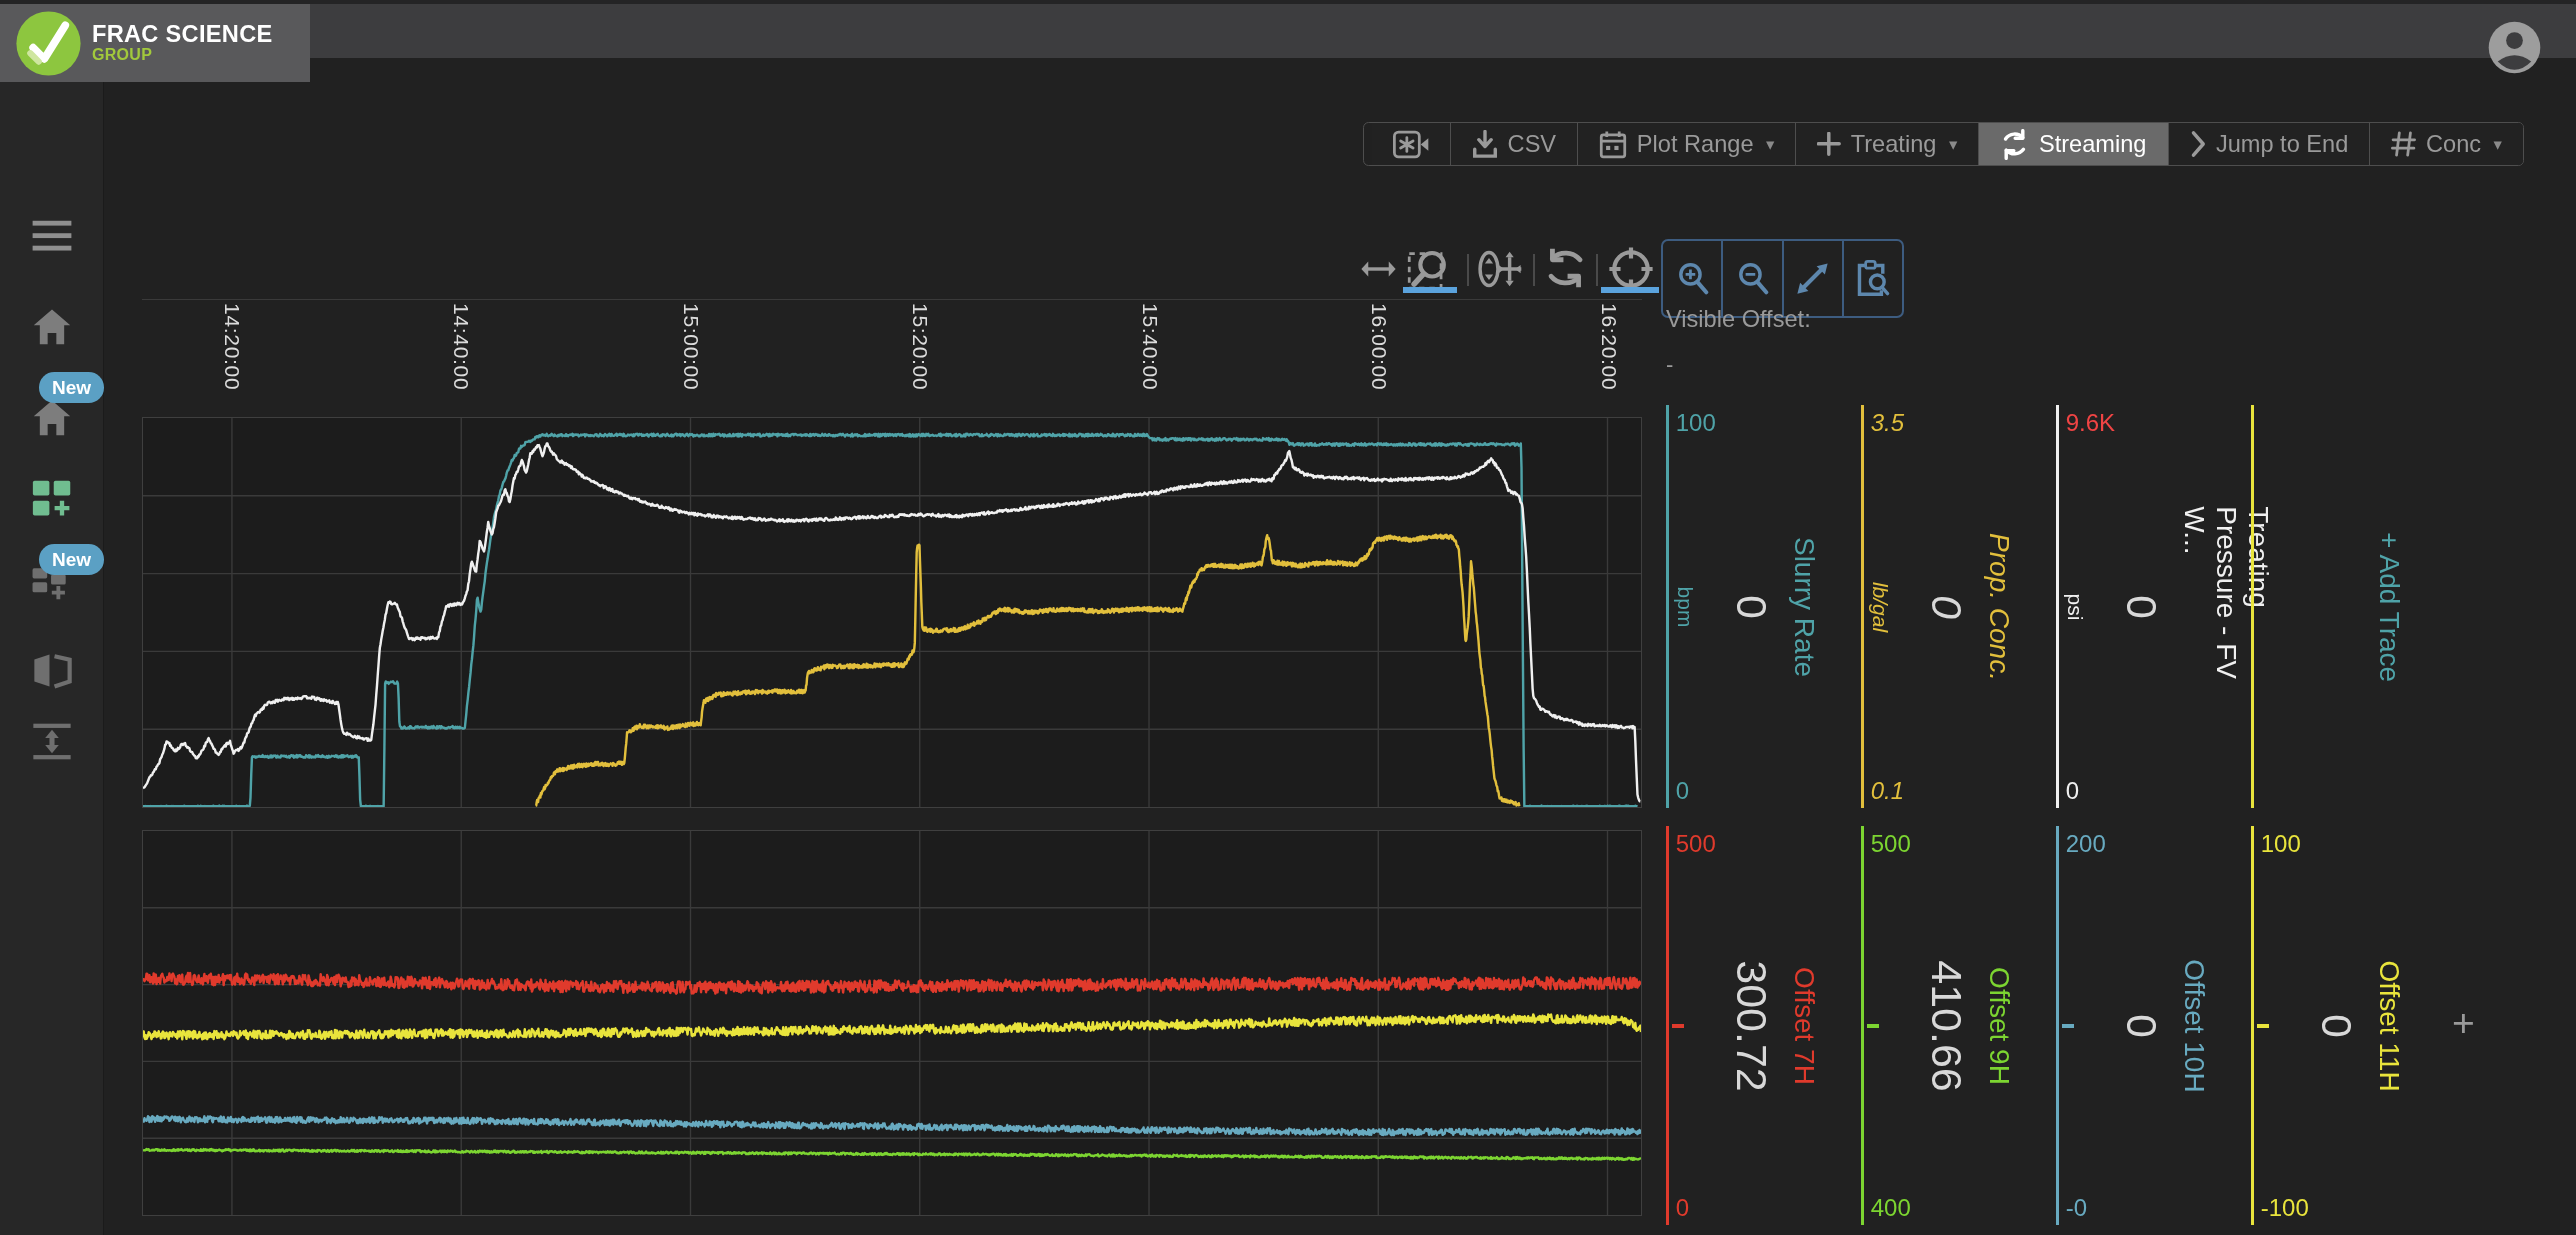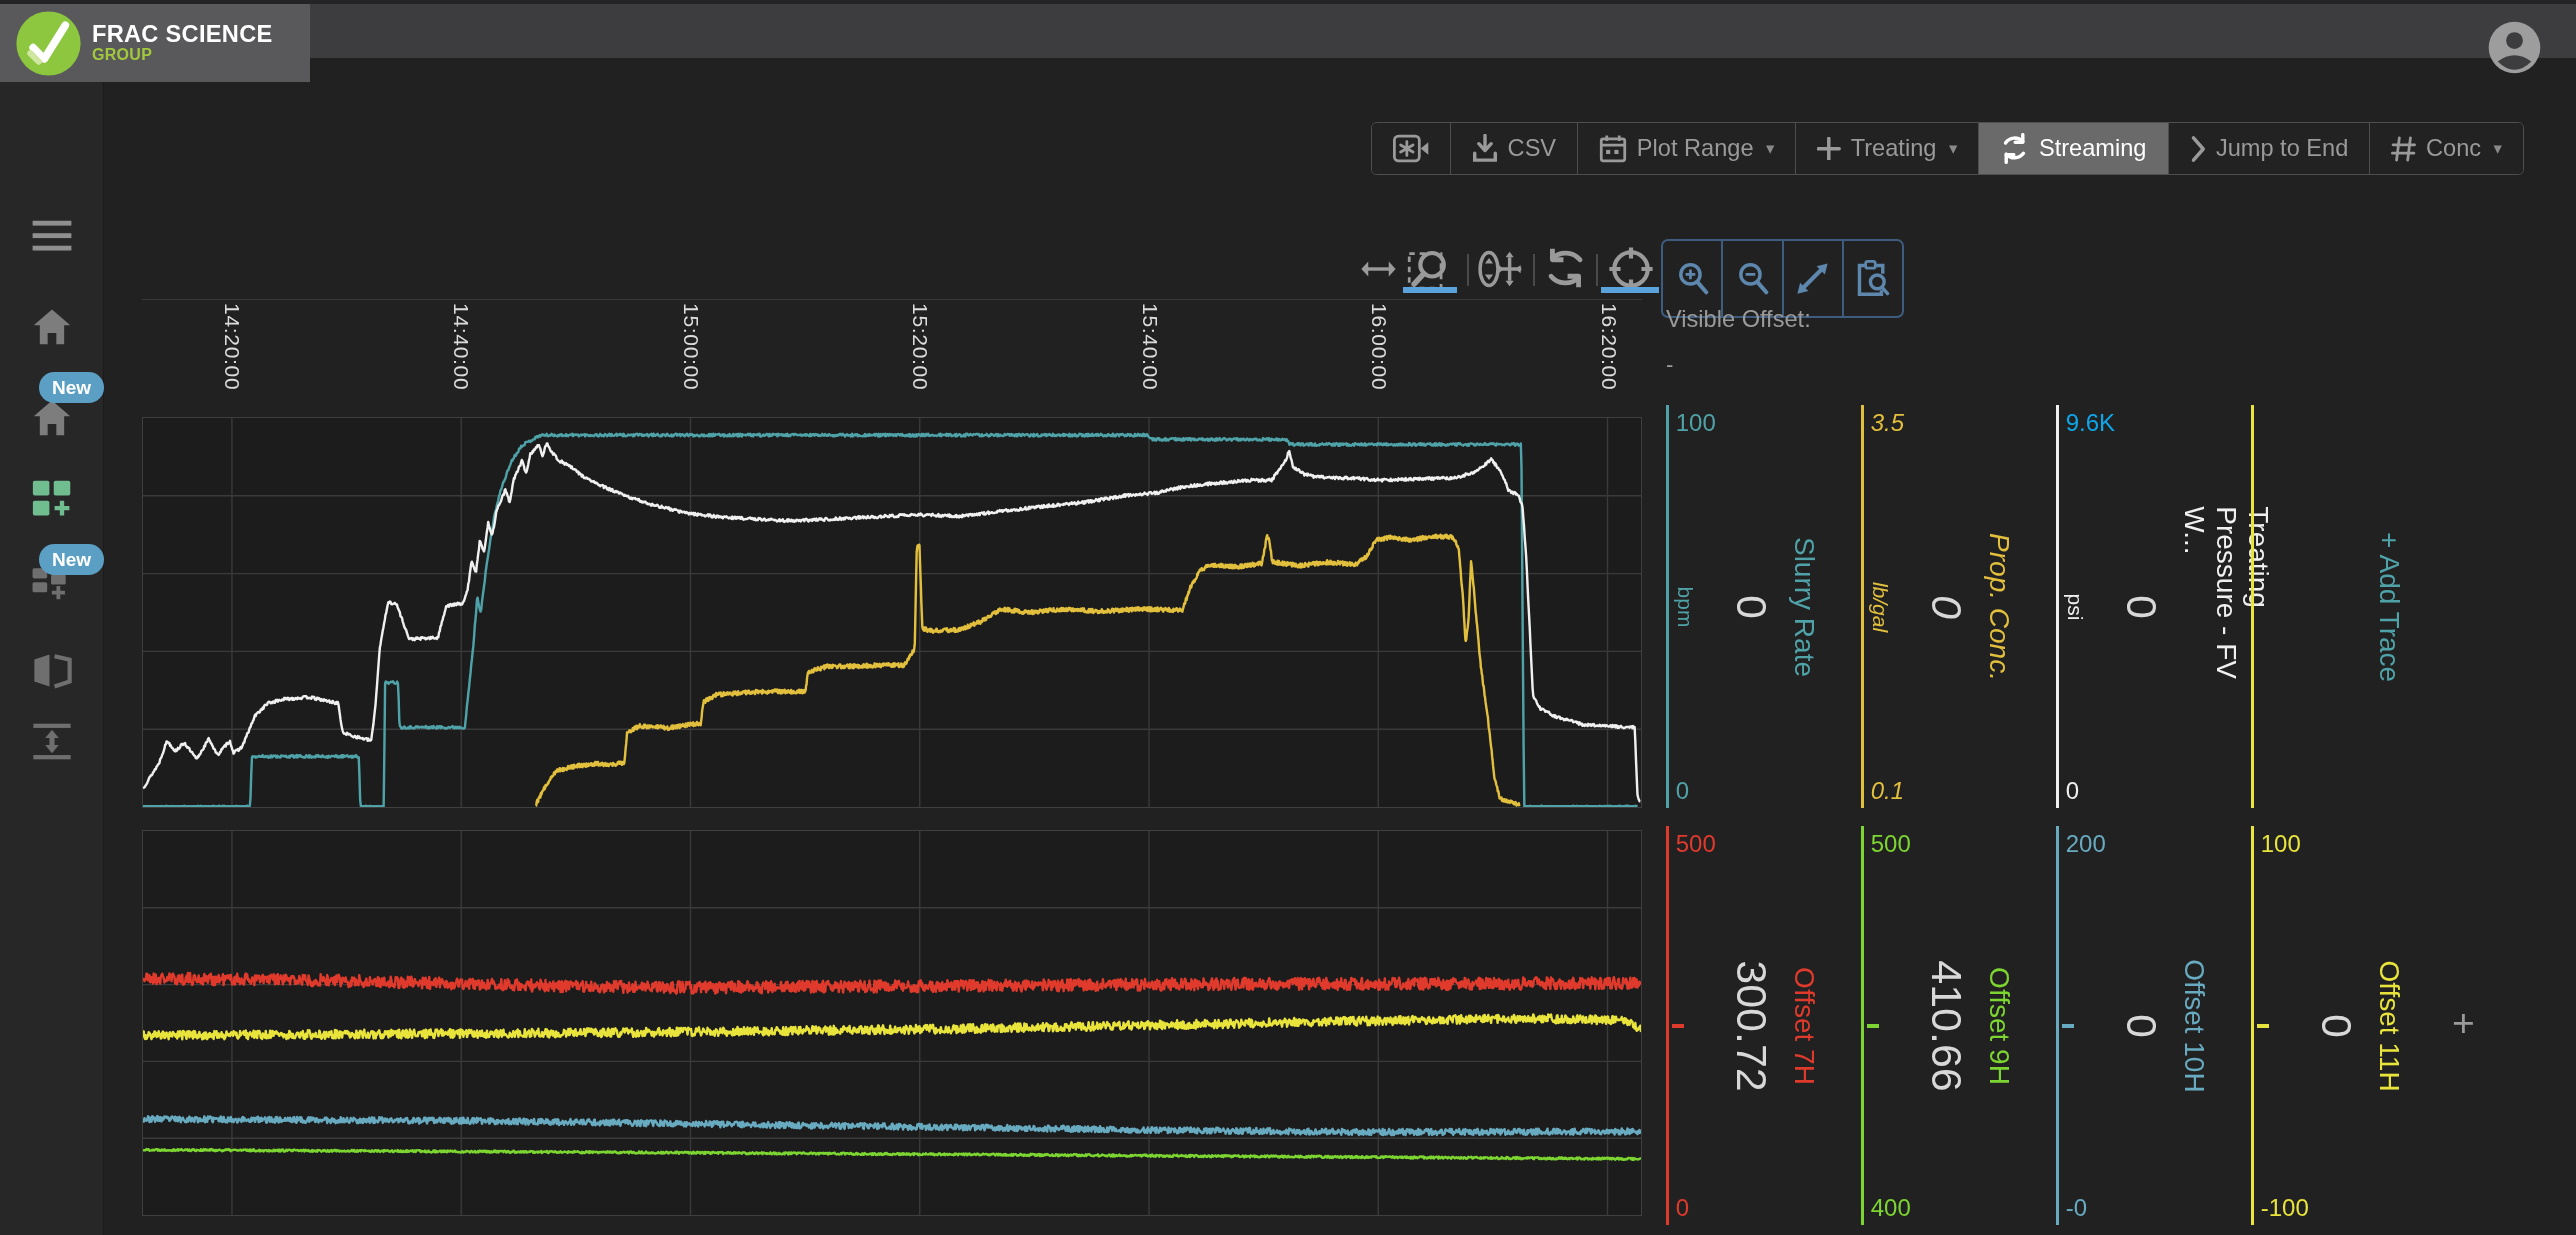--- a/index.html
+++ b/index.html
@@ -15,21 +15,21 @@
   .brand .l1 { color:#ffffff; font-size:23.6px; font-weight:bold; letter-spacing:0.3px; }
   .brand .l2 { color:#a2c93c; font-size:16px; font-weight:bold; letter-spacing:0.3px; }
   .avatar { position:absolute; right:35px; top:16.7px; width:53px; height:53px; cursor:pointer; }
 
   
   .sidebar { position:absolute; left:0; top:82px; width:104px; height:1154px; background:#272727; border-right:1.4px solid #1b1b1b; }
   .side-item { position:absolute; left:31px; width:42px; height:42px; cursor:pointer; }
   .badge { position:absolute; left:39px; width:65px; height:31px; background:#5ba0c4; border-radius:15.3px; color:#fff; font-size:19px; font-weight:bold; display:flex; align-items:center; justify-content:center; z-index:3; }
 
   
-  .toolbar { position:absolute; top:122px; right:52px; height:53px; display:flex; border:1.4px solid #4e4e4e; border-radius:5.6px; overflow:hidden; }
+  .toolbar { position:absolute; top:122px; right:52px; height:44px; display:flex; border:1.4px solid #4e4e4e; border-radius:5.6px; overflow:hidden;padding-left:8px; }
   .tbtn { display:flex; align-items:center; gap:9.7px; padding:0 21px; color:#9a9a9a; font-size:23.6px; border-left:1.4px solid #4e4e4e; cursor:pointer; white-space:nowrap; background:#222222; }
   .tbtn:first-child { border-left:none; }
   .tbtn.active { background:#6a6a6a; color:#ffffff; }
   .tbtn .caret { font-size:16.7px; color:#8a8a8a; margin-left:2.8px; }
   .tbtn svg { flex:0 0 auto; }
 
   
   .gtool { position:absolute; cursor:pointer; }
   .gsep { position:absolute; width:2.1px; height:32px; background:#4a4a4a; top:254px; }
   .underline { position:absolute; height:5.6px; background:#5ba3dd; top:287px; }
@@ -345,21 +345,21 @@
       <div class="strip" style="left: 202px; font-style: italic;">
         <div class="axis-line" style="background: rgb(226, 191, 60);"></div>
         <div class="axmax" style="color: rgb(226, 191, 60);">3.5</div>
         <div class="axmin" style="color: rgb(226, 191, 60); margin-top: 31px;">0.1</div>
         <div class="axunit vtext" style="color: rgb(226, 191, 60);">lb/gal</div>
         <div class="axval vtext" style="color: rgb(216, 216, 216);">0</div>
         <div class="axname vtext" style="color: rgb(226, 191, 60);">Prop. Conc.</div>
       </div>
       <div class="strip" style="left: 397px;">
         <div class="axis-line" style="background: rgb(240, 240, 240);"></div>
-        <div class="axmax" style="color: #0ea5e9;">9.6K</div>
+        <div class="axmax" style="color: #ef4444;">9.6K</div>
         <div class="axmin" style="color: rgb(240, 240, 240);">0</div>
         <div class="axunit vtext" style="color: rgb(240, 240, 240);">psi</div>
         <div class="axval vtext" style="color: rgb(216, 216, 216);">0</div>
         <div class="axname vtext" style="color: rgb(240, 240, 240);">Treating Pressure - FV W...</div>
       </div>
       <div class="strip" style="left: 592px;">
         <div class="axis-line" style="background: rgb(233, 228, 60);"></div>
         <div class="axname vtext" style="color: rgb(79, 163, 168);">+ Add Trace</div>
       </div>
     </div>

